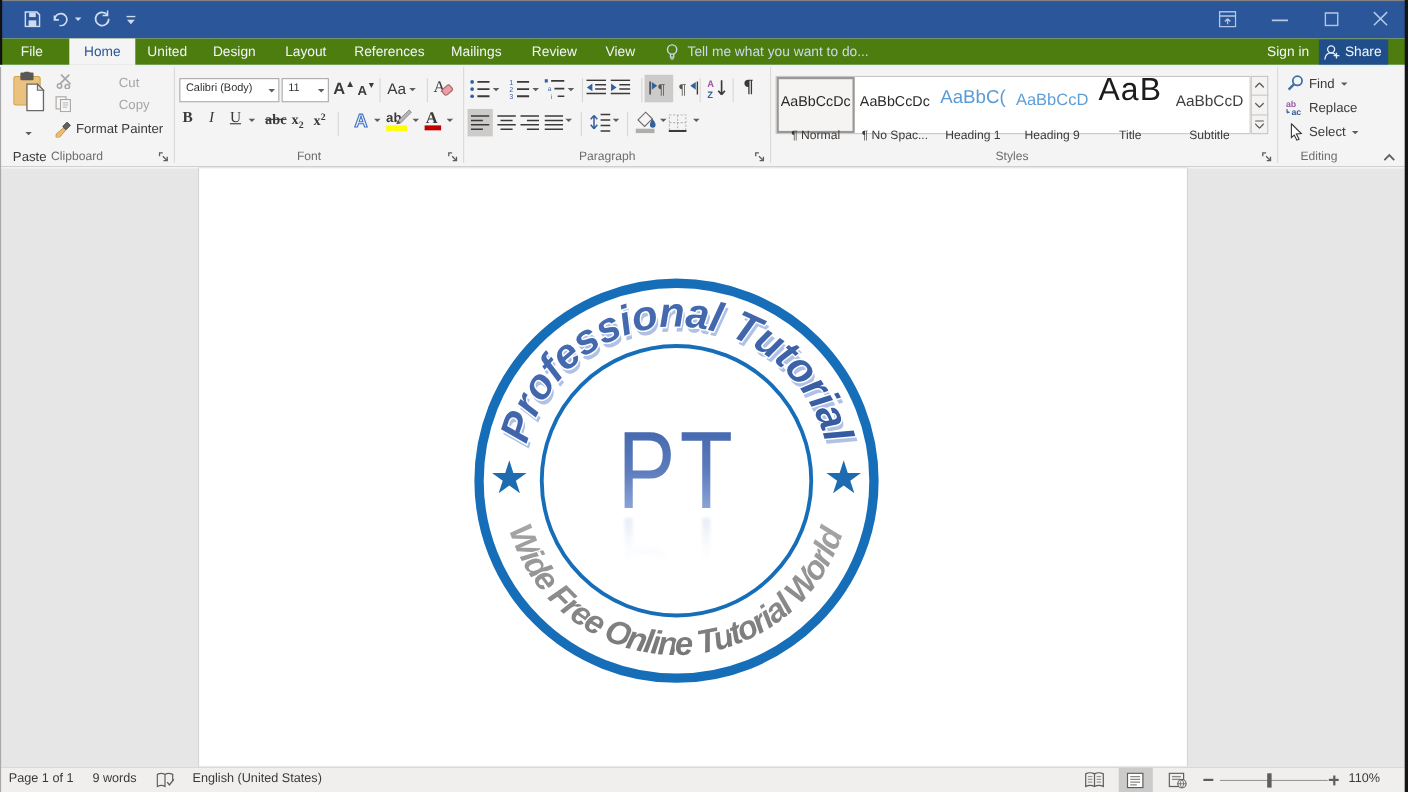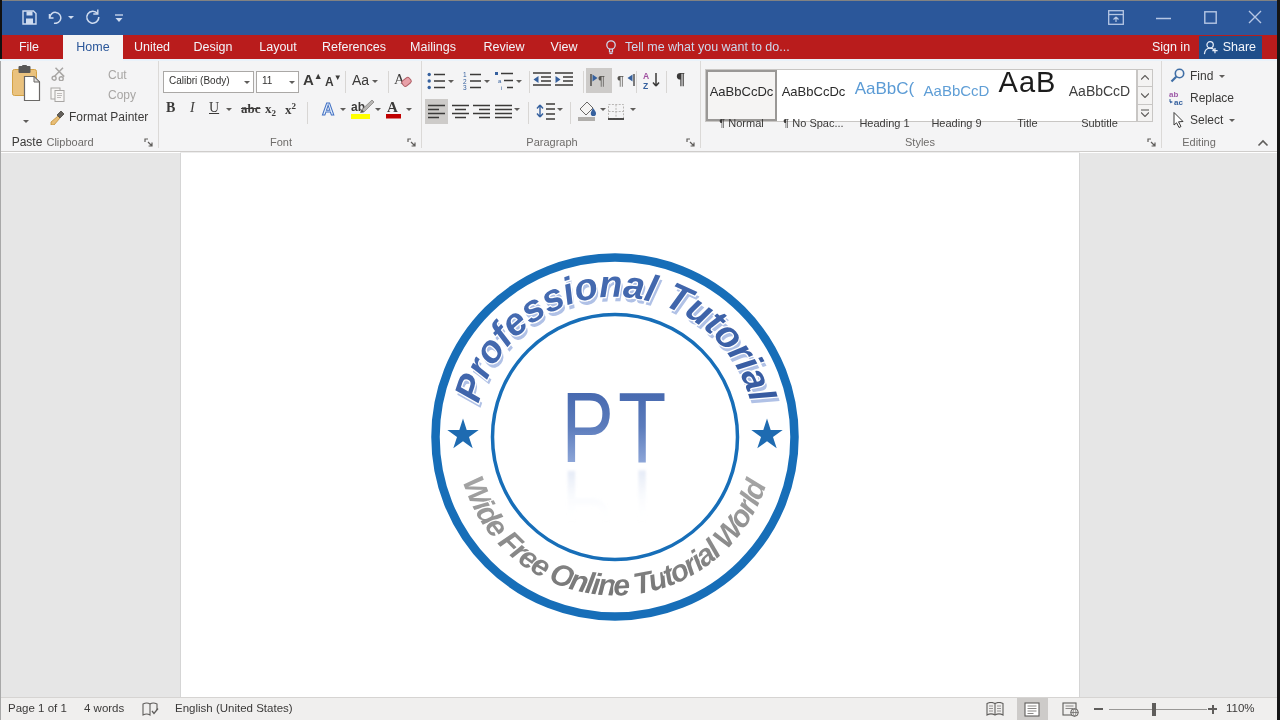--- a/index.html
+++ b/index.html
@@ -5,21 +5,21 @@
 * { margin:0; padding:0; box-sizing:border-box; }
 html,body { width:1280px; height:720px; overflow:hidden; font-family:"Liberation Sans",sans-serif; }
 #app { position:absolute; inset:0; width:1280px; height:720px; background:#fff; }
 .abs { position:absolute; }
 
 
 #titlebar { left:0; top:0; width:1280px; height:35px; background:#2b579a; border-top:1px solid #828282; }
 #title { left:0; right:0; top:11px; text-align:center; color:#dbe4f3; font-size:12.5px; }
 
 
-#tabsrow { left:0; top:35px; width:1280px; height:24px; background:#b91c1c; }
+#tabsrow { left:0; top:35px; width:1280px; height:24px; background:#4d7c0f; }
 .tab { position:absolute; top:0; height:24px; line-height:24px; color:#f2f5fa; font-size:12.5px; text-align:center; }
 #tab-home { background:#f4f4f5; color:#2b579a; }
 
 
 #ribbon { left:0; top:59px; width:1280px; height:93px; background:#f4f4f5; border-bottom:1px solid #cfcdcb; }
 .gsep { position:absolute; top:2px; height:87px; width:1px; background:#dbd9d7; }
 .glabel { position:absolute; top:77px; font-size:11px; color:#6e6c6a; text-align:center; }
 .launcher { position:absolute; top:79px; width:10px; height:10px; }
 .car { width:0; height:0; border-left:3.2px solid transparent; border-right:3.2px solid transparent; border-top:3.8px solid #5f5d5b; position:absolute; }
 .stychip { top:11px; width:71px; height:51px; text-align:center; }
@@ -394,21 +394,21 @@
       <text font-size="30" fill="url(#botg)" stroke="#ffffff" stroke-width="2.4" paint-order="stroke"><textPath href="#arcBot" startOffset="2" textLength="405">Wide Free Online Tutorial World</textPath></text>
     </g>
     <g font-family="'Liberation Sans',sans-serif" font-size="100" letter-spacing="5">
       <text x="221" y="245" fill="url(#ptg)" text-anchor="middle" transform="translate(220,0) scale(0.79,1) translate(-220,0)">PT</text>
       <text x="221" y="-254" fill="url(#ptr)" text-anchor="middle" filter="url(#rblur)" transform="translate(220,0) scale(0.79,-1) translate(-220,0)">PT</text>
     </g>
   </svg>
 
   <div id="status" class="abs">
     <div class="st" style="left:8px;">Page 1 of 1</div>
-    <div class="st" style="left:84px;">4 words</div>
+    <div class="st" style="left:84px;">9 words</div>
     <svg class="abs" style="left:142px;top:4px;" width="17" height="15" viewBox="0 0 17 15">
       <path d="M1,2 c2.5,-1.2 5,-1.2 7,0 v11 c-2,-1.2 -4.5,-1.2 -7,0 Z" fill="none" stroke="#5f5d5b" stroke-width="1.1"></path>
       <path d="M8,2 c2,-1.2 4.5,-1.2 7,0 v6" fill="none" stroke="#5f5d5b" stroke-width="1.1"></path>
       <path d="M10,9 l2,2.5 4,-5" fill="none" stroke="#5f5d5b" stroke-width="1.3"></path>
     </svg>
     <div class="st" style="left:175px;">English (United States)</div>
     <svg class="abs" style="left:986px;top:4px;" width="18" height="15" viewBox="0 0 18 15">
       <path d="M1,1.5 c2.6,-1.4 5.4,-1.4 8,0 c2.6,-1.4 5.4,-1.4 8,0 V13 c-2.6,-1.4 -5.4,-1.4 -8,0 c-2.6,-1.4 -5.4,-1.4 -8,0 Z" fill="none" stroke="#5f5d5b" stroke-width="1.1"></path>
       <path d="M9,1.5 V13" stroke="#5f5d5b" stroke-width="1.1"></path>
       <path d="M3,4 h4 M3,6.5 h4 M3,9 h4 M11,4 h4 M11,6.5 h4 M11,9 h4" stroke="#8a8886" stroke-width="0.9"></path>

